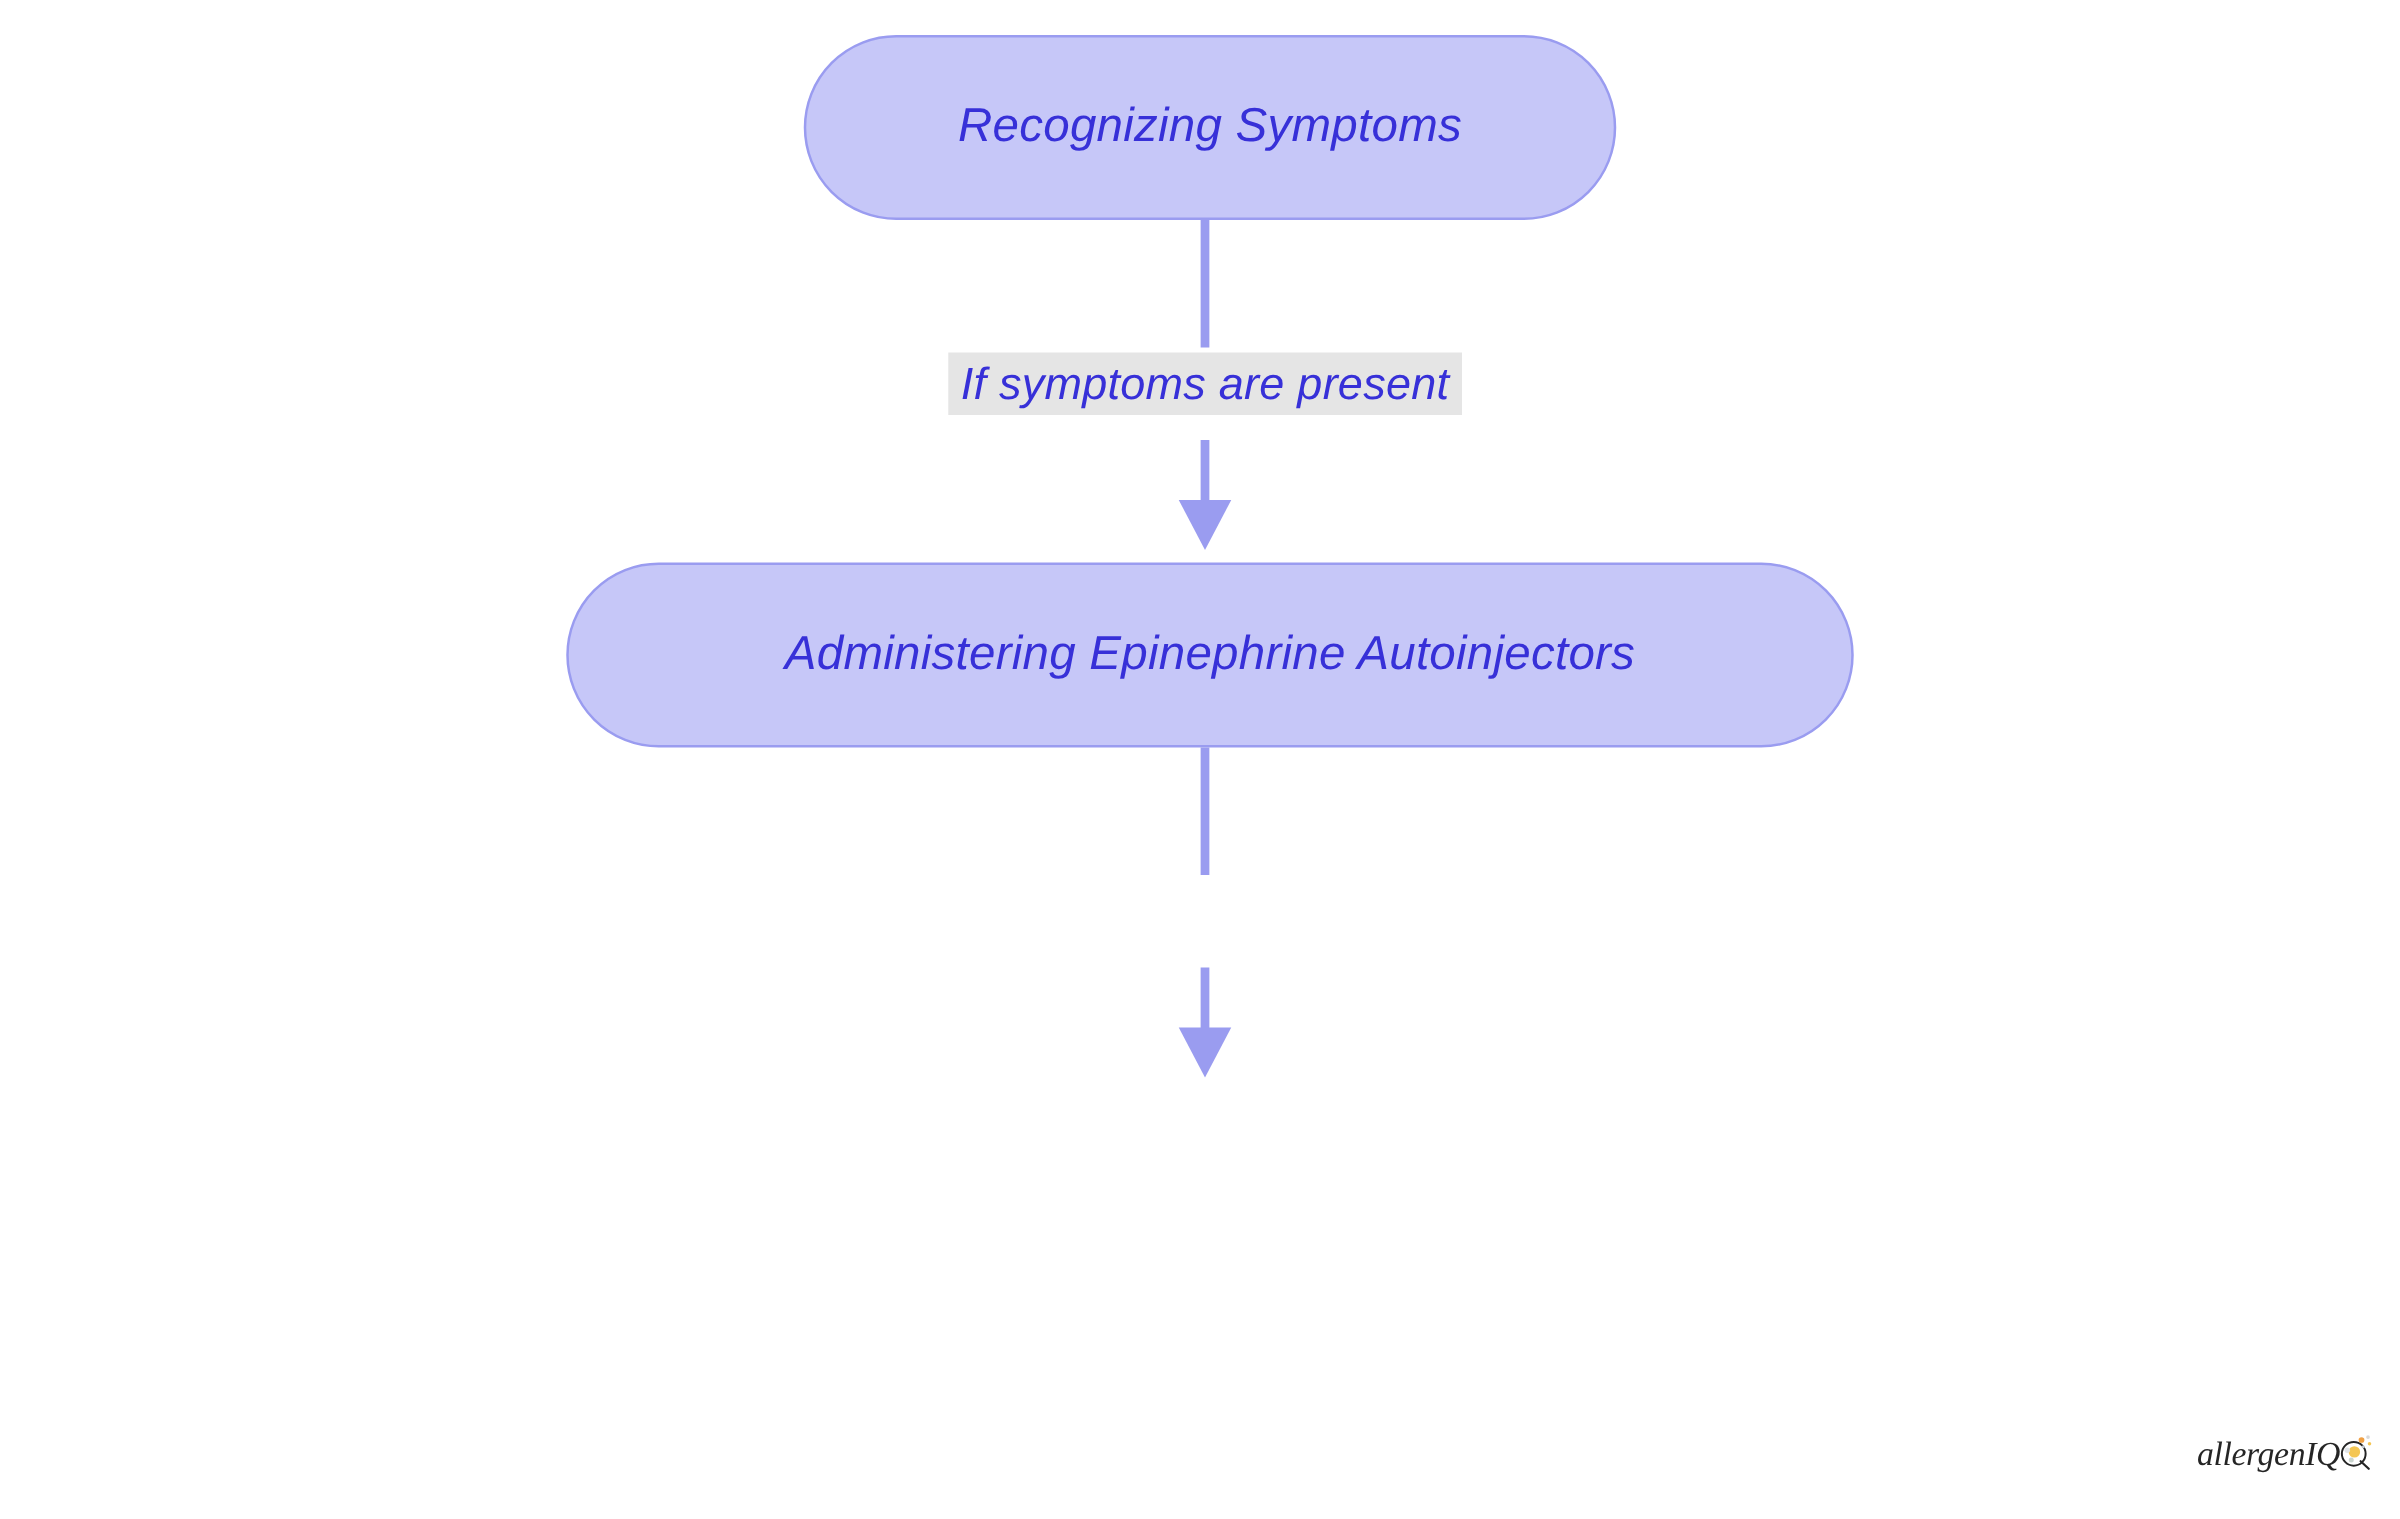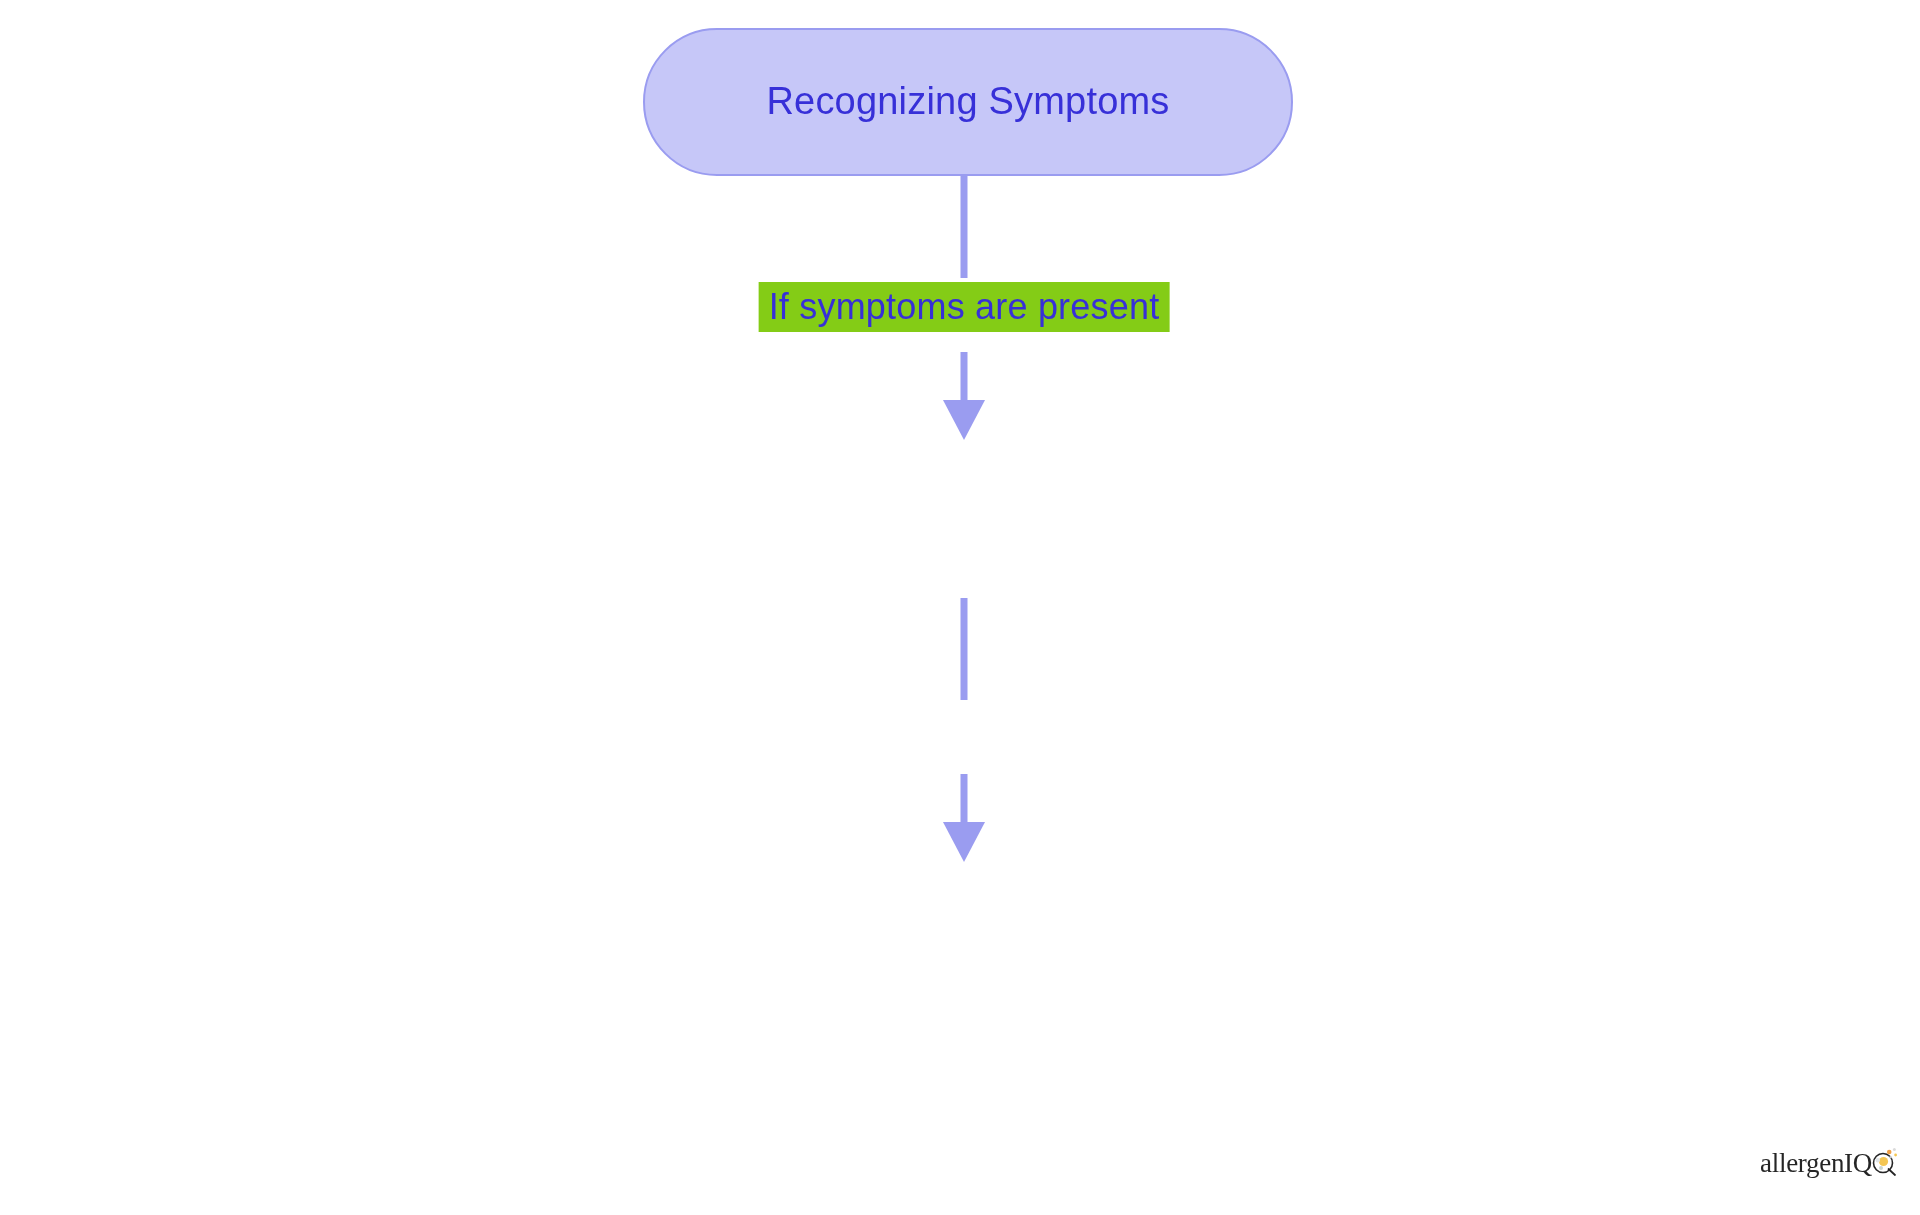--- a/index.html
+++ b/index.html
@@ -12,20 +12,21 @@
     height: 1215px;
     font-family: "Liberation Sans", sans-serif;
     overflow: hidden;
   }
 
   #canvas {
     position: relative;
     width: 1920px;
     height: 1215px;
     background: #ffffff;
+    font-style: italic;
   }
 
   
   .node {
     position: absolute;
     box-sizing: border-box;
     background: #c6c7f8;
     border: 2px solid #9a9cf0;
     border-radius: 90px;
     display: flex;
@@ -77,21 +78,21 @@
   #edge-1-head   { top: 822px; }
 
   .edge-label {
     position: absolute;
     color: #3730d8;
     font-family: "Liberation Sans", sans-serif;
     font-size: 36px;
     font-weight: 400;
     letter-spacing: 0.2px;
     white-space: nowrap;
-    background: #84cc16;
+    background: #e5e5e5;
     padding: 4px 10px;
     transform: translateX(-50%);
     left: 964px;
     text-align: center;
   }
   #edge-0-label { top: 282px; }
   #edge-1-label { top: 704px; }
 
   
   #watermark {
@@ -125,20 +126,23 @@
 
   <div class="node" id="node-0">
     <span class="node-label">Recognizing Symptoms</span>
   </div>
 
   <div class="edge-stem" id="edge-0-stem-a"></div>
   <div class="edge-label" id="edge-0-label">If symptoms are present</div>
   <div class="edge-stem" id="edge-0-stem-b"></div>
   <div class="edge-head" id="edge-0-head"></div>
 
+  <div class="node" id="node-1">
+    <span class="node-label">Administering Epinephrine Autoinjectors</span>
+  </div>
 
   <div class="edge-stem" id="edge-1-stem-a"></div>
   <div class="edge-stem" id="edge-1-stem-b"></div>
   <div class="edge-head" id="edge-1-head"></div>
 
 
   <div id="watermark">
     <span id="watermark-text">allergenIQ</span>
     <span id="watermark-mark">
       <svg width="34" height="34" viewBox="0 0 34 34" aria-hidden="true">

